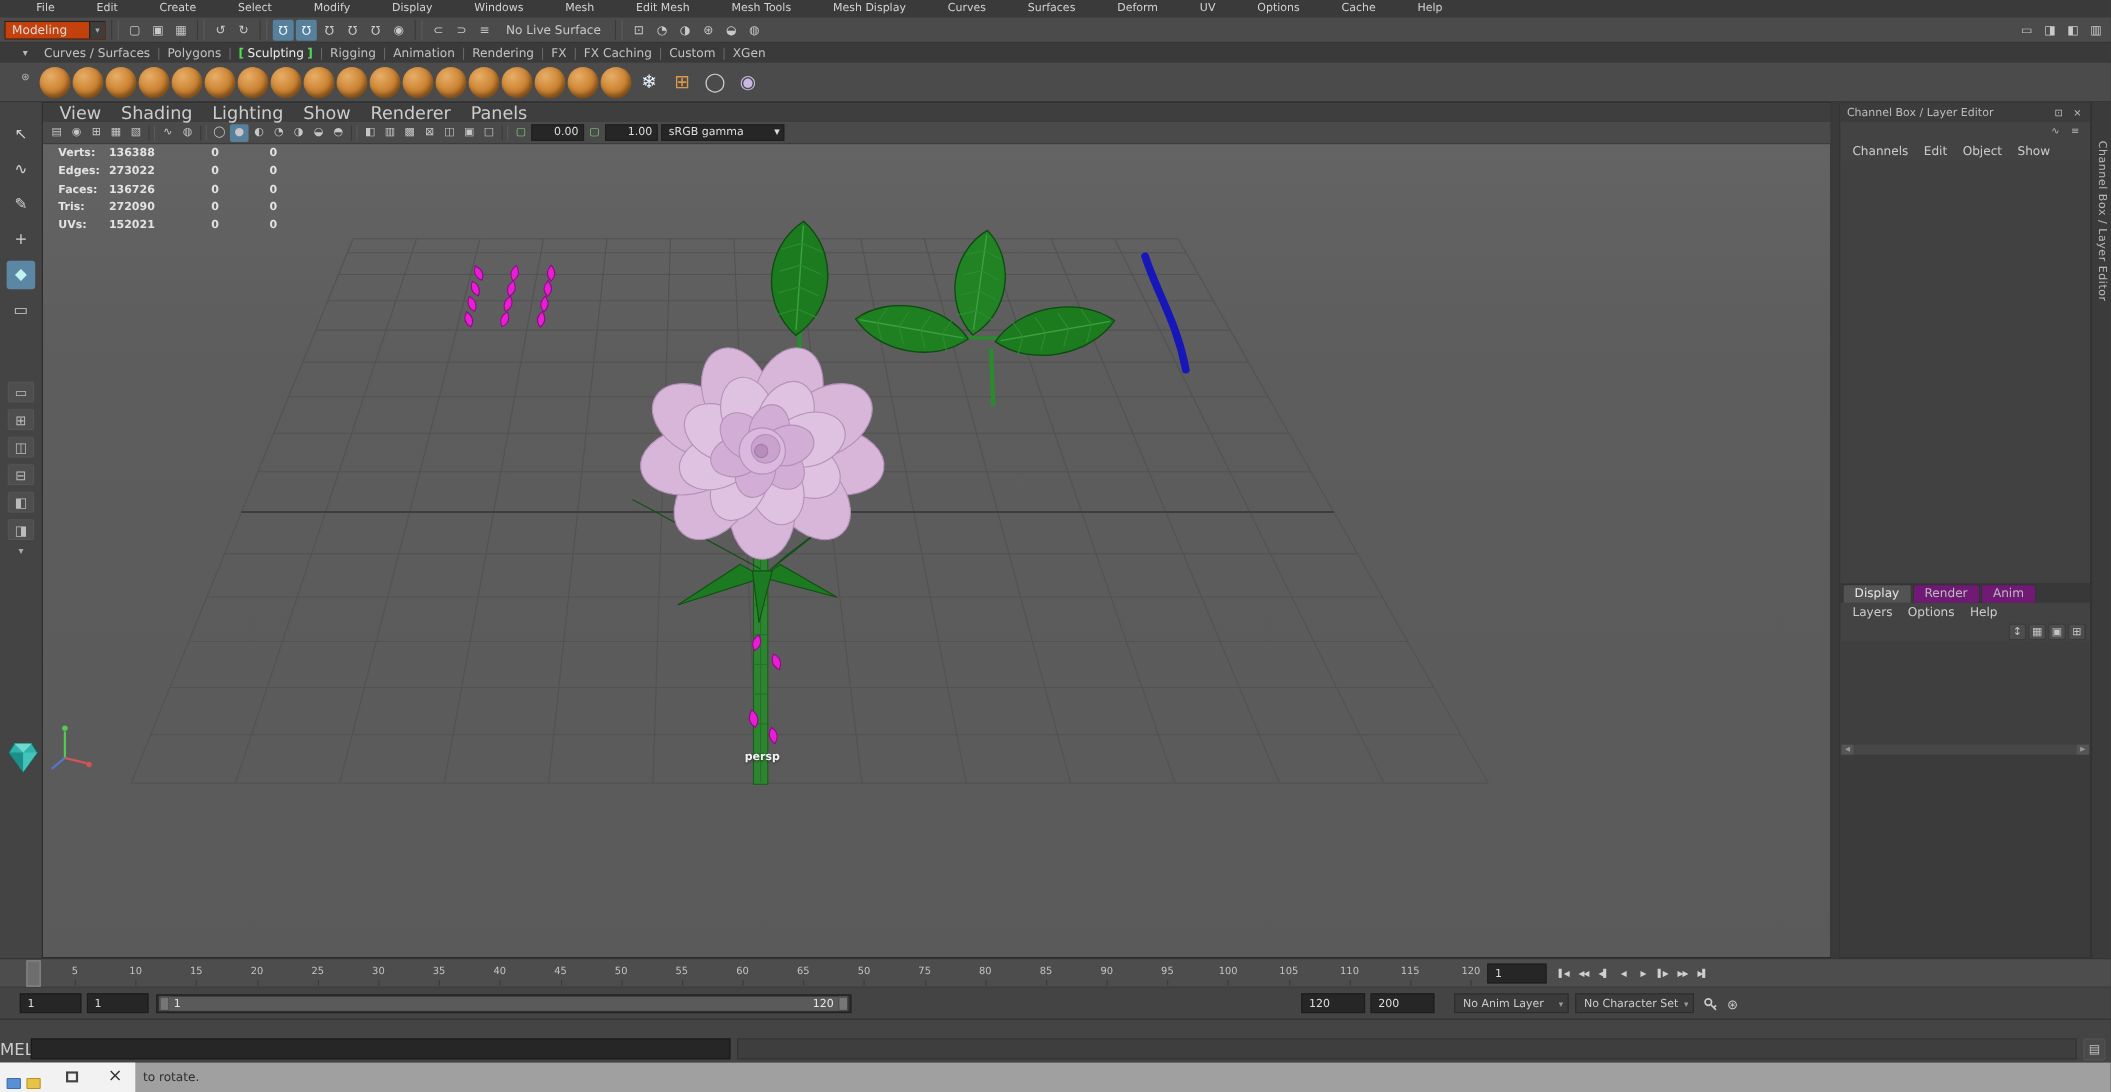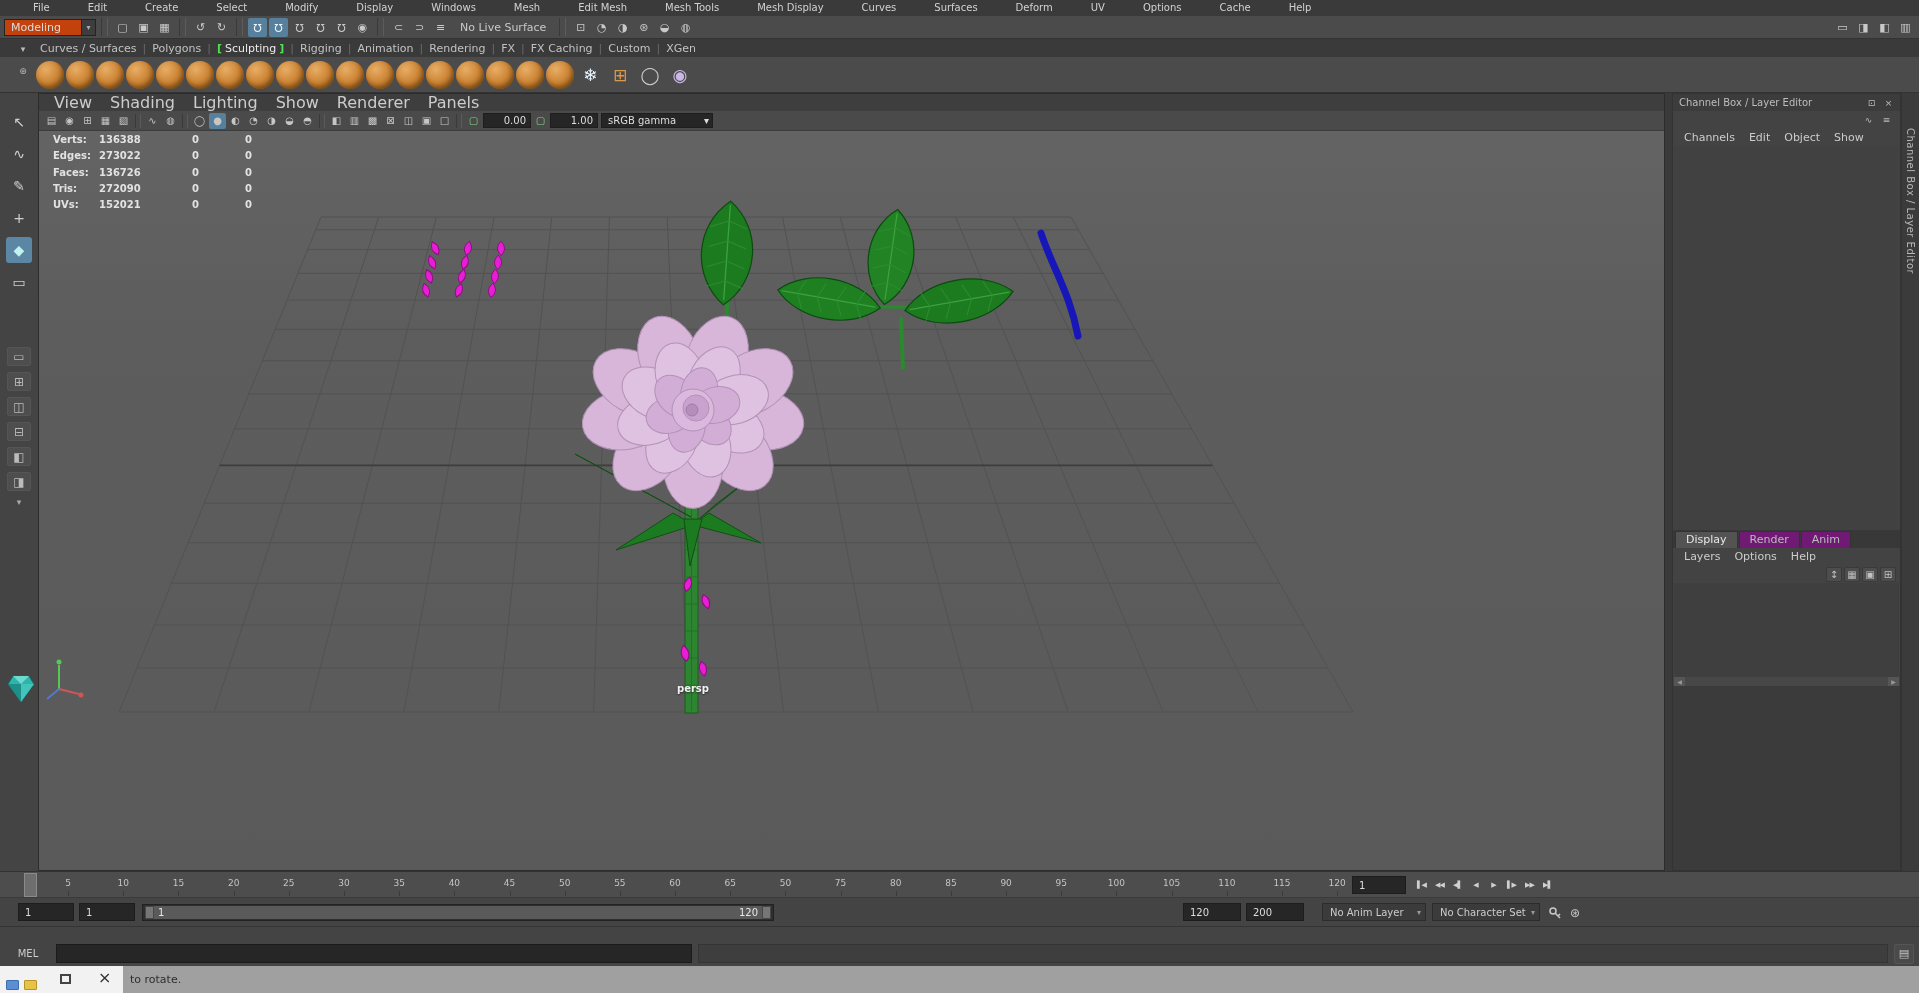--- a/index.html
+++ b/index.html
@@ -91,21 +91,21 @@
 .rfield{position:absolute;top:5px;height:18px;background:#262626;border:1px solid #1d1d1d;font-size:10px;color:#ddd;display:flex;align-items:center;padding-left:6px;}
 #range-track{position:absolute;left:142px;top:6px;width:632px;height:17px;background:#2e2e2e;border:1px solid #222;}
 #range-bar{position:absolute;left:2px;right:2px;top:1px;bottom:1px;background:#5a5a5a;display:flex;align-items:center;justify-content:space-between;font-size:10px;color:#e8e8e8;}
 .lgrp,.rgrp{display:flex;align-items:center;height:100%;}
 .range-handle{width:9px;height:100%;background:#767676;border:1px solid #474747;}
 #range-bar .lab{padding:0 4px;}
 .rdd{position:absolute;top:5px;height:18px;background:#3b3b3b;border:1px solid #2c2c2c;font-size:10px;color:#ccc;display:flex;align-items:center;justify-content:space-between;padding:0 4px 0 7px;}
 .rdd .dd-caret{font-size:8px;color:#999;margin-left:4px;}
 .ricon{position:absolute;top:6px;width:18px;height:17px;display:flex;align-items:center;justify-content:center;color:#c9c9c9;font-size:12px;}
 #cmdline{position:absolute;left:0;top:941px;width:1919px;height:25px;background:#444;display:flex;align-items:center;}
-#mel-label{width:56px;text-align:center;font-size:10px;color:#ccc;}
+#mel-label{width:28px;text-align:center;font-size:15px;color:#ccc;}
 #mel-input{width:636px;height:19px;background:#262626;border:1px solid #1b1b1b;color:#ddd;font-family:"DejaVu Sans Mono",monospace;font-size:11px;padding:0 4px;outline:none;}
 #cmd-output{flex:1;height:19px;background:#3e3e3e;border:1px solid #343434;margin:0 6px;}
 #script-editor-btn{width:20px;height:20px;margin-right:5px;display:flex;align-items:center;justify-content:center;font-size:11px;color:#c5c5c5;background:#4a4a4a;border:1px solid #555;border-radius:2px;}
 #helpline{position:absolute;left:0;top:966px;width:1919px;height:27px;background:#a0a0a0;}
 #help-text{position:absolute;left:130px;top:7px;font-size:11px;color:#2e2e2e;}
 #task-frag{position:absolute;left:0;top:0;width:123px;height:27px;background:#f2f2f2;}
 .frag-folder{position:absolute;bottom:3px;width:13px;height:10px;border-radius:1px;}
 .frag-restore{position:absolute;left:60px;top:8px;width:11px;height:10px;border:2px solid #444;}
 .frag-close{position:absolute;left:98px;top:2px;font-size:16px;color:#333;}
 </style>

